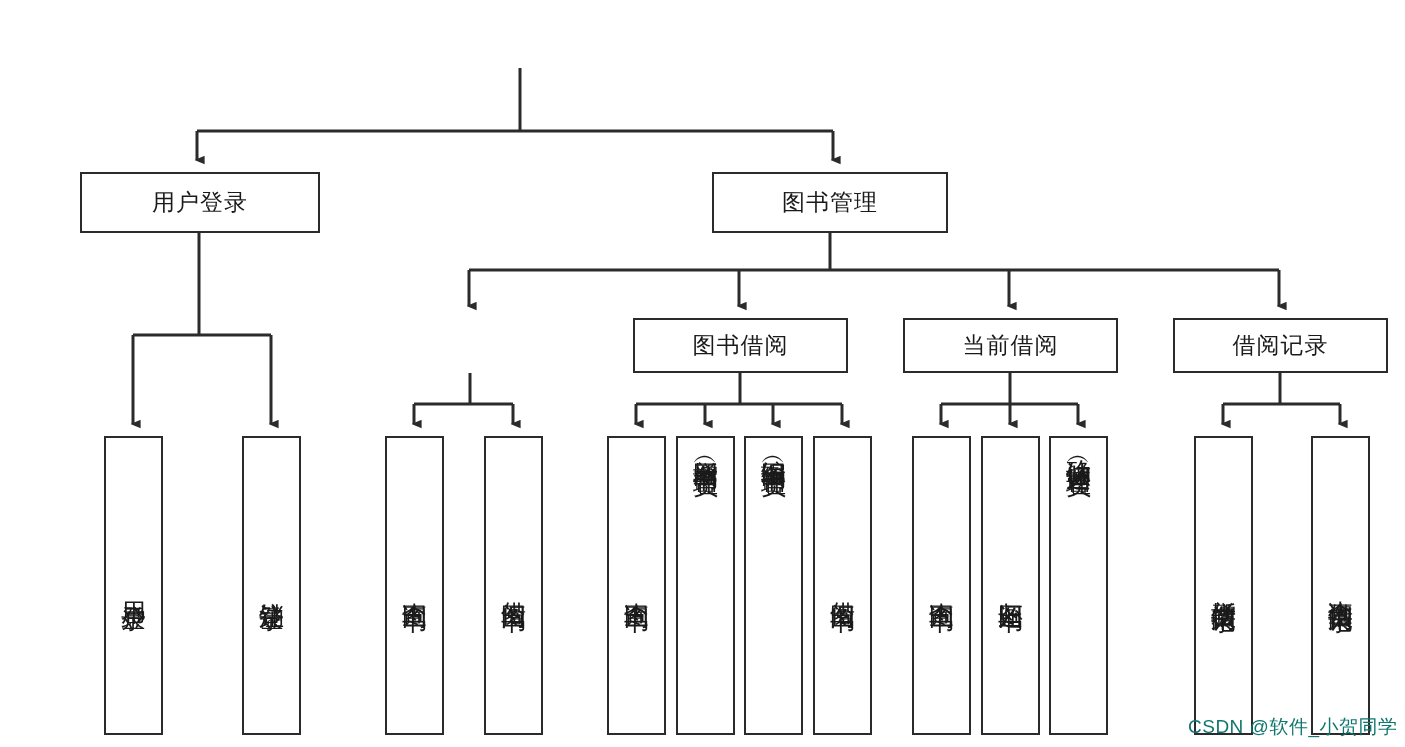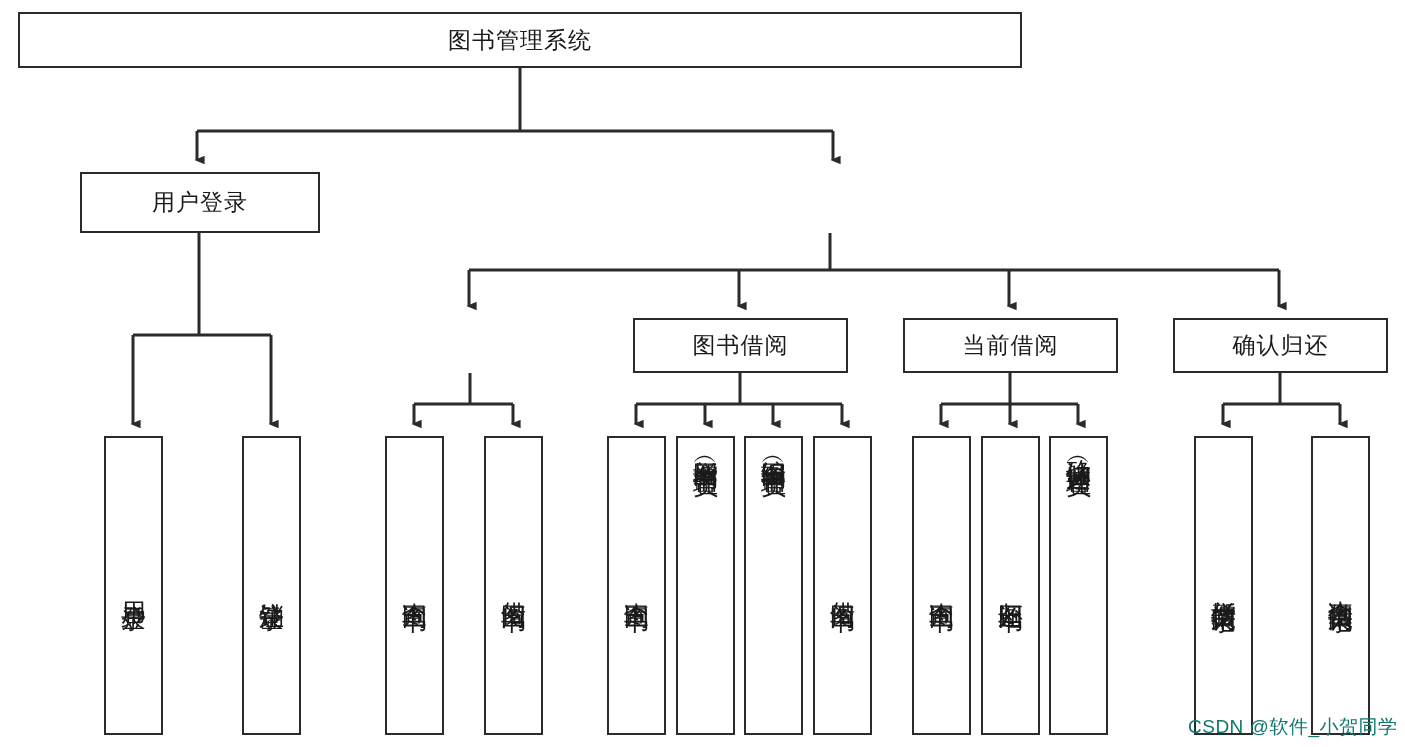--- a/index.html
+++ b/index.html
@@ -128,36 +128,36 @@
       <path d="M1010,404 L1010,424" marker-end="url(#arrow)"></path>
       <path d="M1078,404 L1078,424" marker-end="url(#arrow)"></path>
 
       <path d="M1280,373 L1280,404"></path>
       <path d="M1223,404 L1340,404"></path>
       <path d="M1223,404 L1223,424" marker-end="url(#arrow)"></path>
       <path d="M1340,404 L1340,424" marker-end="url(#arrow)"></path>
     </g>
   </svg>
 
-  <div class="node h root" style="left:18px; top:12px; width:1004px; height:56px;">
-    <span class="lbl">图书管理系统</span>
-  </div>
 
   <div class="node h" style="left:80px; top:172px; width:240px; height:61px;">
     <span class="lbl">用户登录</span>
   </div>
+  <div class="node h" style="left:712px; top:172px; width:236px; height:61px;">
+    <span class="lbl">图书管理</span>
+  </div>
 
   <div class="node h" style="left:633px; top:318px; width:215px; height:55px;">
     <span class="lbl">图书借阅</span>
   </div>
   <div class="node h" style="left:903px; top:318px; width:215px; height:55px;">
     <span class="lbl">当前借阅</span>
   </div>
   <div class="node h" style="left:1173px; top:318px; width:215px; height:55px;">
-    <span class="lbl">确认归还</span>
+    <span class="lbl">借阅记录</span>
   </div>
 
   <div class="node v mid" style="left:104px; top:436px; width:59px; height:299px;">
     <span class="lbl">用户登录</span>
   </div>
   <div class="node v mid" style="left:242px; top:436px; width:59px; height:299px;">
     <span class="lbl">注销登录</span>
   </div>
 
   <div class="node v mid" style="left:385px; top:436px; width:59px; height:299px;">

